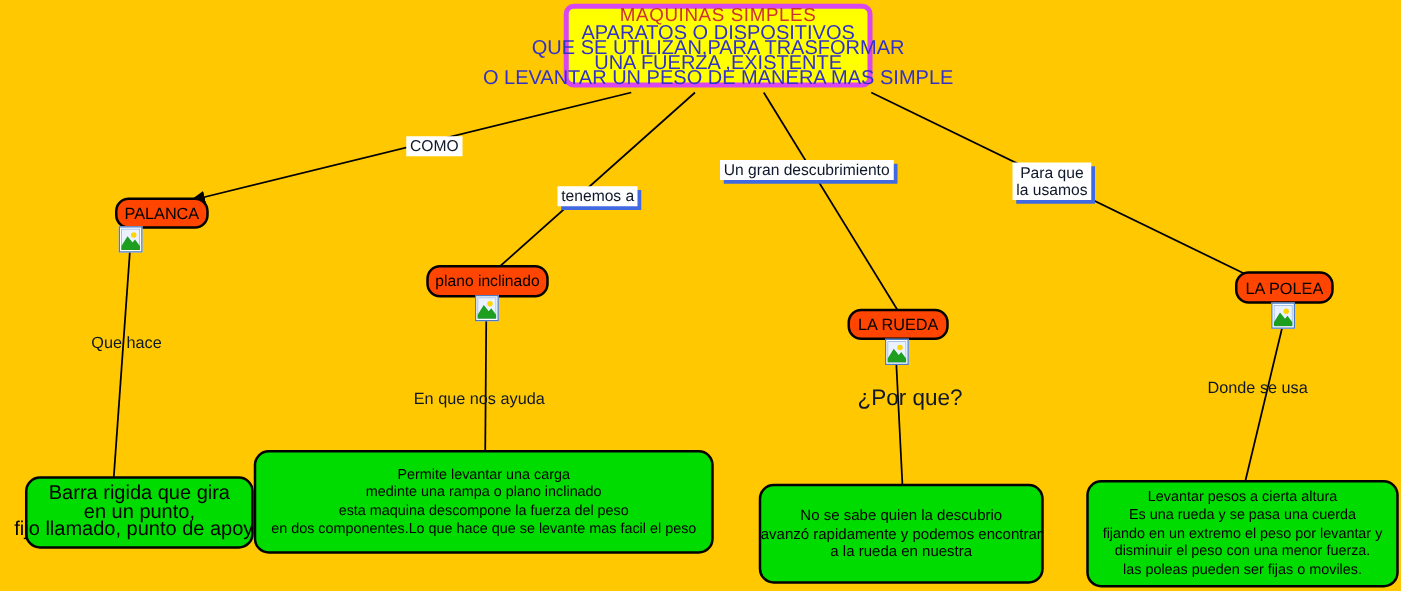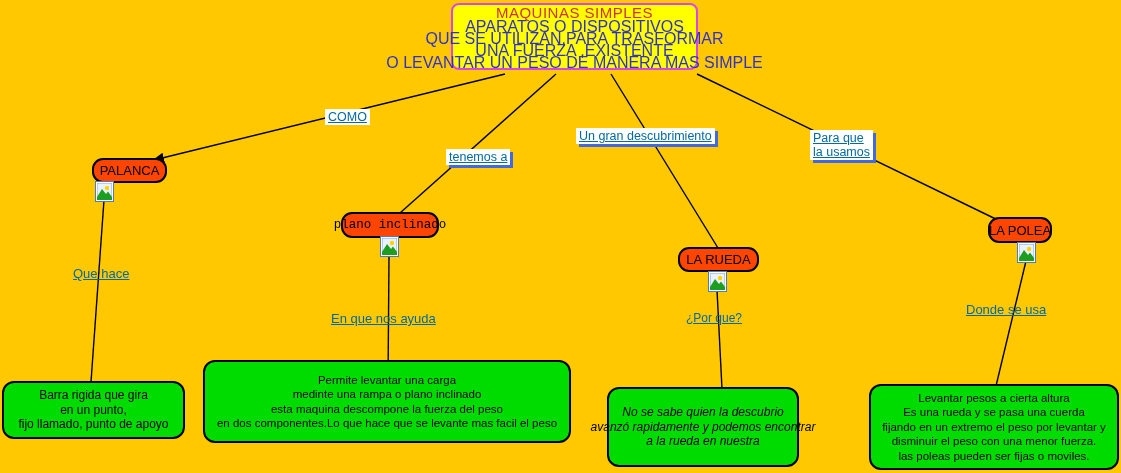--- a/index.html
+++ b/index.html
@@ -6,65 +6,65 @@
   #canvas{
     position:relative;width:1121px;height:473px;overflow:hidden;
     background:#FFC800;
     font-family:"Liberation Sans",sans-serif;
   }
   #wires{position:absolute;left:0;top:0;width:1121px;height:473px;}
   .abs{position:absolute;box-sizing:border-box;}
   
   .root-node{
     left:451px;top:3px;width:247px;height:67px;
-    background:#FFFF00;border:2px solid #d946ef;border-radius:8px;
+    background:#FFFF00;border:4px solid #d946ef;border-radius:8px;
     display:flex;flex-direction:column;align-items:center;justify-content:center;
     text-align:center;padding:1px 2px;
   }
   .root-title{color:#CC3333;font-size:15px;line-height:17px;letter-spacing:.5px;}
   .root-sub{color:#3232C8;font-size:16px;line-height:12px;white-space:nowrap;}
   
   .topic{
     background:#FF4500;border:2px solid #000;border-radius:11px;
     display:flex;align-items:center;justify-content:center;
     color:#000;font-size:13px;white-space:nowrap;
   }
   .t-palanca{left:67px;top:158px;width:75px;height:25px;margin-left:25px;}
-  .t-plano{left:341px;top:212px;width:98px;height:26px;font-size:12.5px;font-family:Liberation Mono, monospace;}
+  .t-plano{left:341px;top:212px;width:98px;height:26px;font-size:12.5px;}
   .t-rueda{left:678px;top:247px;width:81px;height:25px;text-align:center;}
-  .t-polea{left:988px;top:217px;width:64px;height:26px;}
+  .t-polea{left:988px;top:217px;width:79px;height:26px;}
   
   .img-icon{width:19px;height:21px;background:#fff;border:1px solid #4A7BC8;
     display:flex;align-items:center;justify-content:center;cursor:pointer;}
   .i-palanca{left:95px;top:181px;}
   .i-plano{left:380px;top:236px;}
   .i-rueda{left:708px;top:271px;}
   .i-polea{left:1017px;top:242px;}
   
-  .lbl{font-size:12.5px;color:#0369a1;white-space:nowrap;line-height:14px;text-decoration:underline;}
+  .lbl{font-size:12.5px;color:#0f172a;white-space:nowrap;text-align:center;line-height:14px;}
   .boxed{background:#FFFFFF;padding:1px 3px;}
   .shadowed{box-shadow:3px 3px 0 #4169E1;}
   .l-como{left:325px;top:109px;}
   .l-tenemos{left:446px;top:149px;}
   .l-descubrimiento{left:576px;top:128px;}
   .l-paraque{left:810px;top:130px;}
   .l-quehace{left:73px;top:239px;font-size:13px;margin-top:28px;}
   .l-enque{left:331px;top:312px;font-size:13px;}
-  .l-porque{left:686px;top:311px;font-size:12px;}
+  .l-porque{left:686px;top:311px;font-size:18px;}
   .l-donde{left:966px;top:303px;font-size:13px;}
   
   .desc{
     background:#00DB00;border:2px solid #000;border-radius:12px;
     display:flex;flex-direction:column;align-items:center;justify-content:center;
     text-align:center;color:#000;font-size:11.5px;line-height:14.5px;
   }
   .desc div{white-space:nowrap;}
-  .d-palanca{left:2px;top:381px;width:183px;height:58px;font-size:12px;}
+  .d-palanca{left:20px;top:381px;width:183px;height:58px;font-size:16px;}
   .d-plano{left:203px;top:360px;width:368px;height:83px;}
-  .d-rueda{left:607px;top:387px;width:192px;height:80px;font-size:12px;font-style:italic;}
+  .d-rueda{left:607px;top:387px;width:228px;height:80px;font-size:12px;}
   .d-polea{left:869px;top:384px;width:250px;height:86px;}
 </style>
 </head>
 <body>
 
 <div id="canvas">
 
   <svg id="wires">
     <defs>
       <marker id="arrow" markerWidth="12" markerHeight="10" refX="10" refY="5" orient="auto" markerUnits="userSpaceOnUse">

